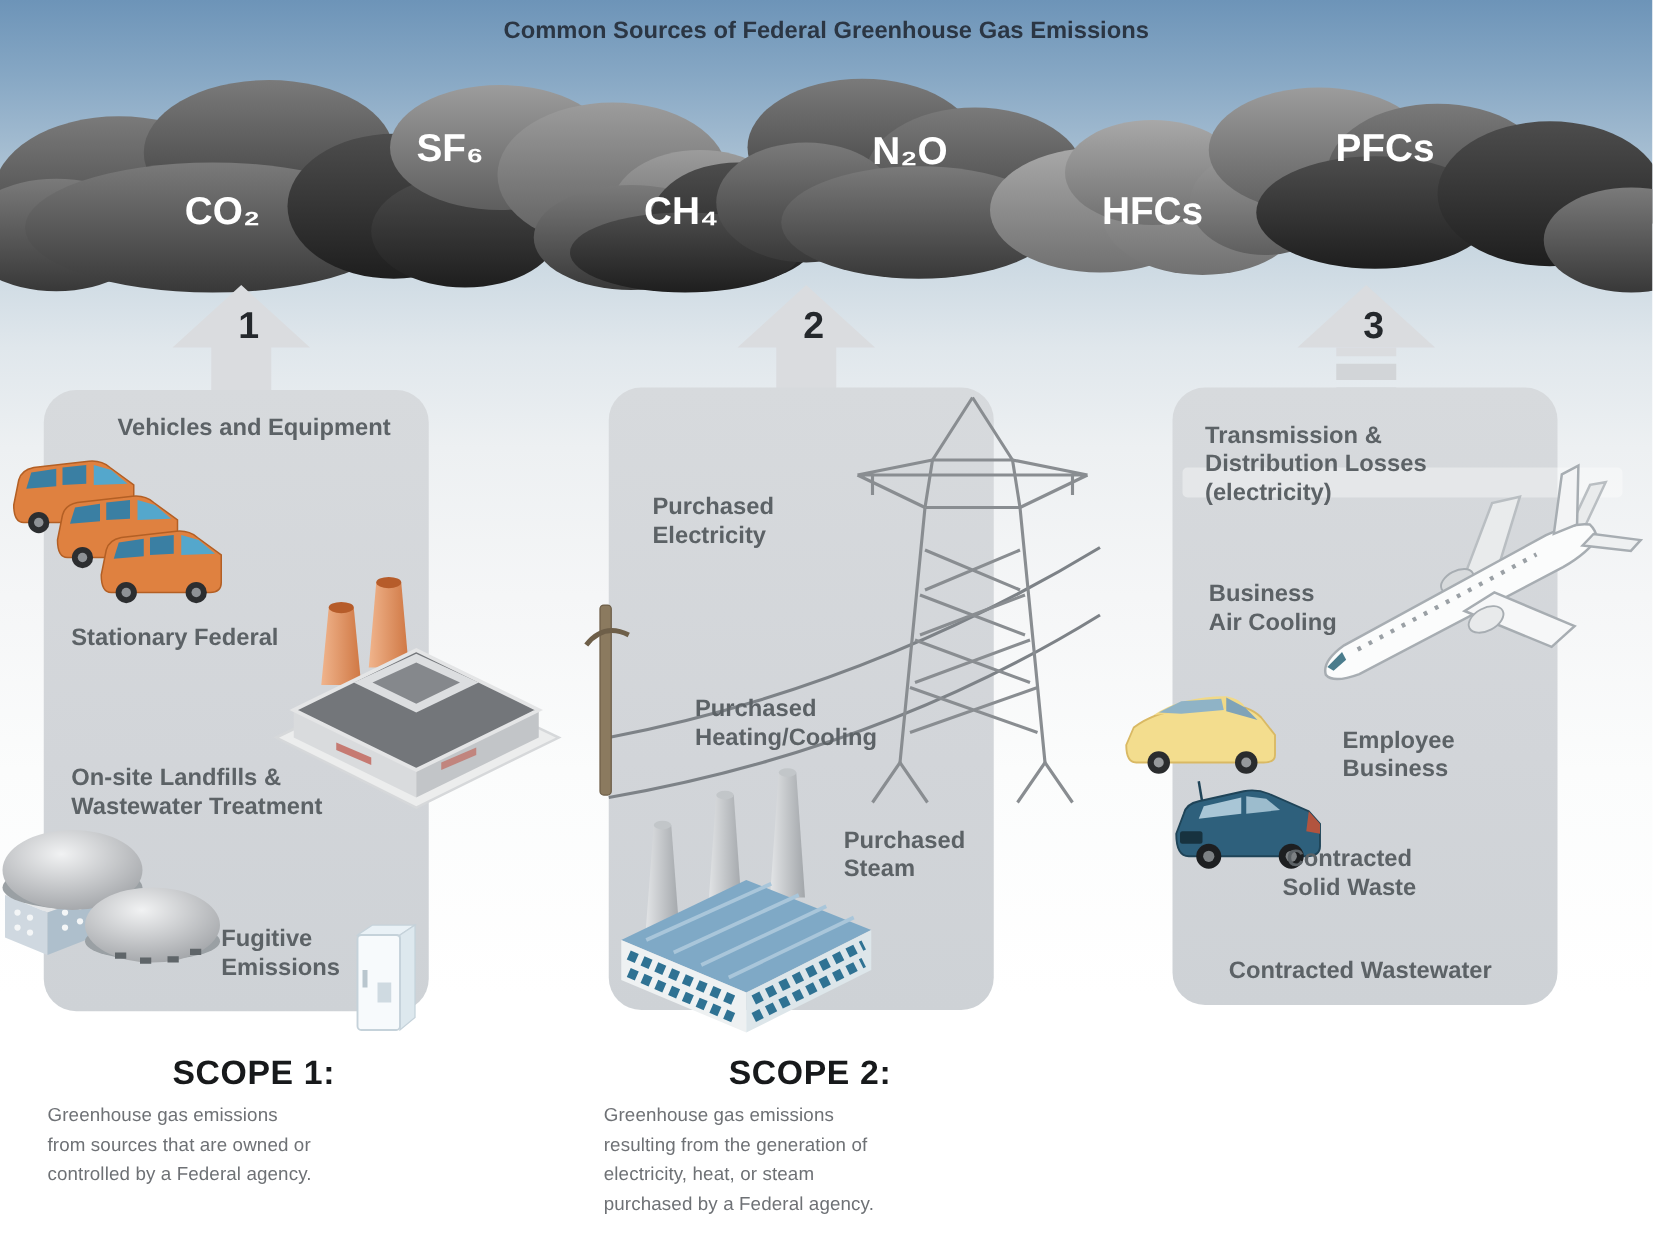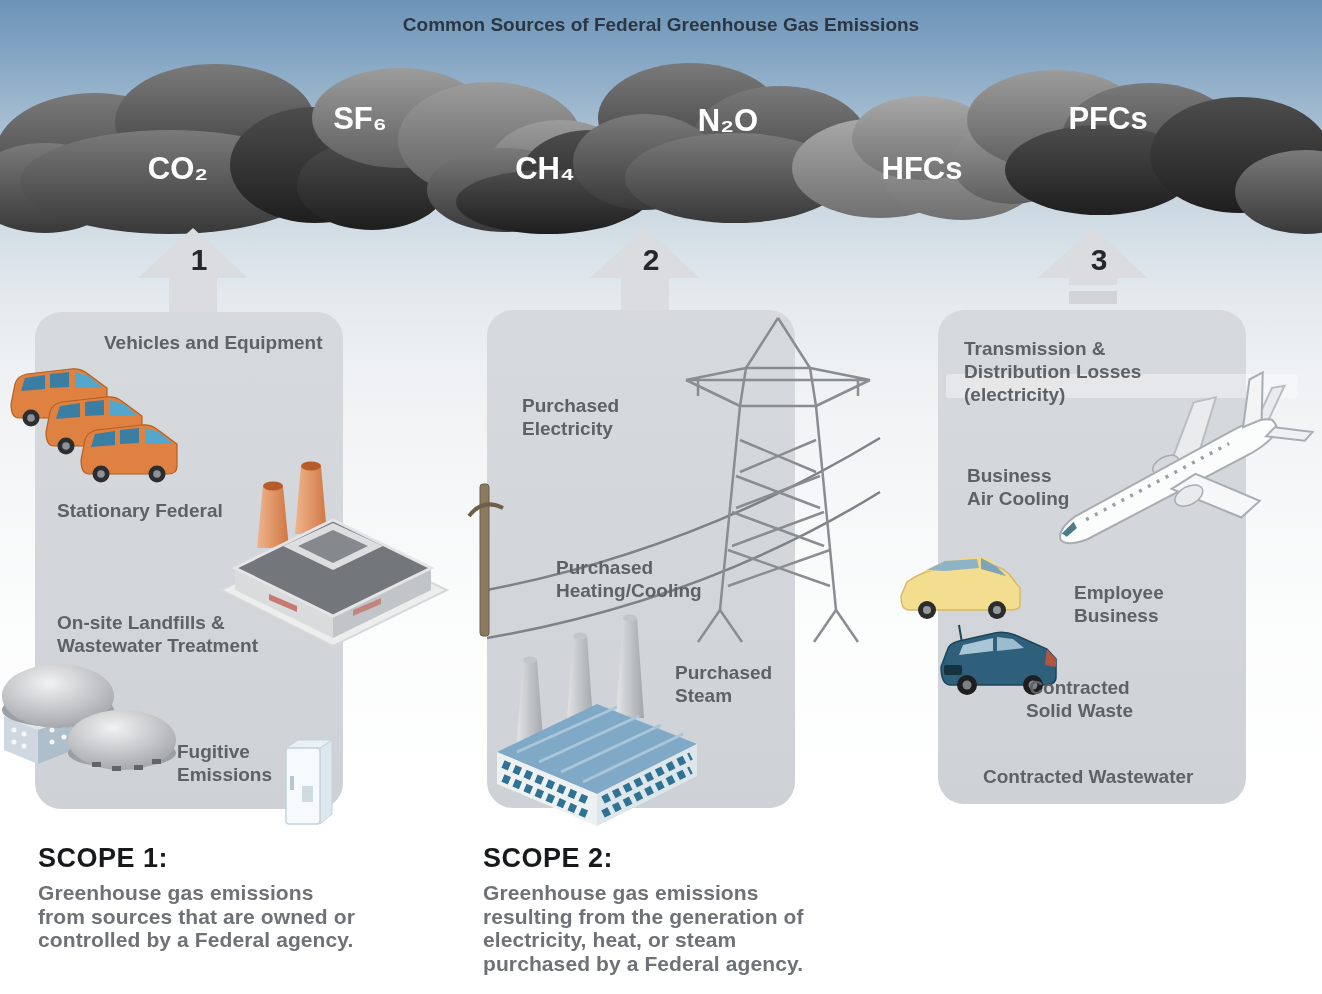--- a/index.html
+++ b/index.html
@@ -15,25 +15,25 @@
   .panel{
     position:absolute;border-radius:26px;
     background:linear-gradient(180deg,#d7dadd 0%,#d2d5d9 60%,#ced2d6 100%);
   }
   .lbl{
     position:absolute;white-space:pre-line;
     font-size:19px;font-weight:bold;color:#5c6266;line-height:23px;
   }
   .scope{position:absolute;width:330px;}
   .scope-h{
-    font-size:27px;font-weight:bold;color:#17191b;
+    text-align:center;font-size:27px;font-weight:bold;color:#17191b;
     letter-spacing:0.5px;margin-bottom:7px;
   }
   .scope-d{
-    white-space:pre-line;font-size:21px;font-weight:bold;color:#6e7175;
+    white-space:pre-line;font-size:15px;font-weight:normal;color:#6e7175;
     line-height:23.5px;letter-spacing:0.1px;
   }
   .abs{position:absolute;}
   .band{position:absolute;background:rgba(255,255,255,0.38);border-radius:4px;}
   svg{display:block;overflow:visible;}
 </style>
 </head>
 <body>
 
 <div id="stage">
@@ -277,21 +277,21 @@
     <polygon points="28,30 58,23 58,36 24,40" fill="#a9c6d6"></polygon>
     <polygon points="62,22 78,24 89,33 62,36" fill="#9cbccd"></polygon>
     <rect x="9" y="50" width="18" height="10" rx="2" fill="#17323f"></rect>
     <circle cx="32" cy="70" r="10" fill="#1d1f21"></circle>
       <circle cx="32" cy="70" r="4.5" fill="#7d8184"></circle>
     <circle cx="98" cy="70" r="10" fill="#1d1f21"></circle>
       <circle cx="98" cy="70" r="4.5" fill="#7d8184"></circle>
     <polygon points="112,34 121,44 121,52 110,50" fill="#b2543f"></polygon>
   </svg>
 
-  <div class="lbl" style="left:104px;top:331px;text-align:right;">Vehicles and Equipment</div>
+  <div class="lbl" style="left:94px;top:331px;text-align:right;">Vehicles and Equipment</div>
   <div class="lbl" style="left:57px;top:499px;">Stationary Federal</div>
   <div class="lbl" style="left:57px;top:611px;">On-site Landfills &amp;
 Wastewater Treatment</div>
   <div class="lbl" style="left:177px;top:740px;">Fugitive
 Emissions</div>
 
   <div class="lbl" style="left:522px;top:394px;">Purchased
 Electricity</div>
   <div class="lbl" style="left:556px;top:556px;">Purchased
 Heating/Cooling</div>

